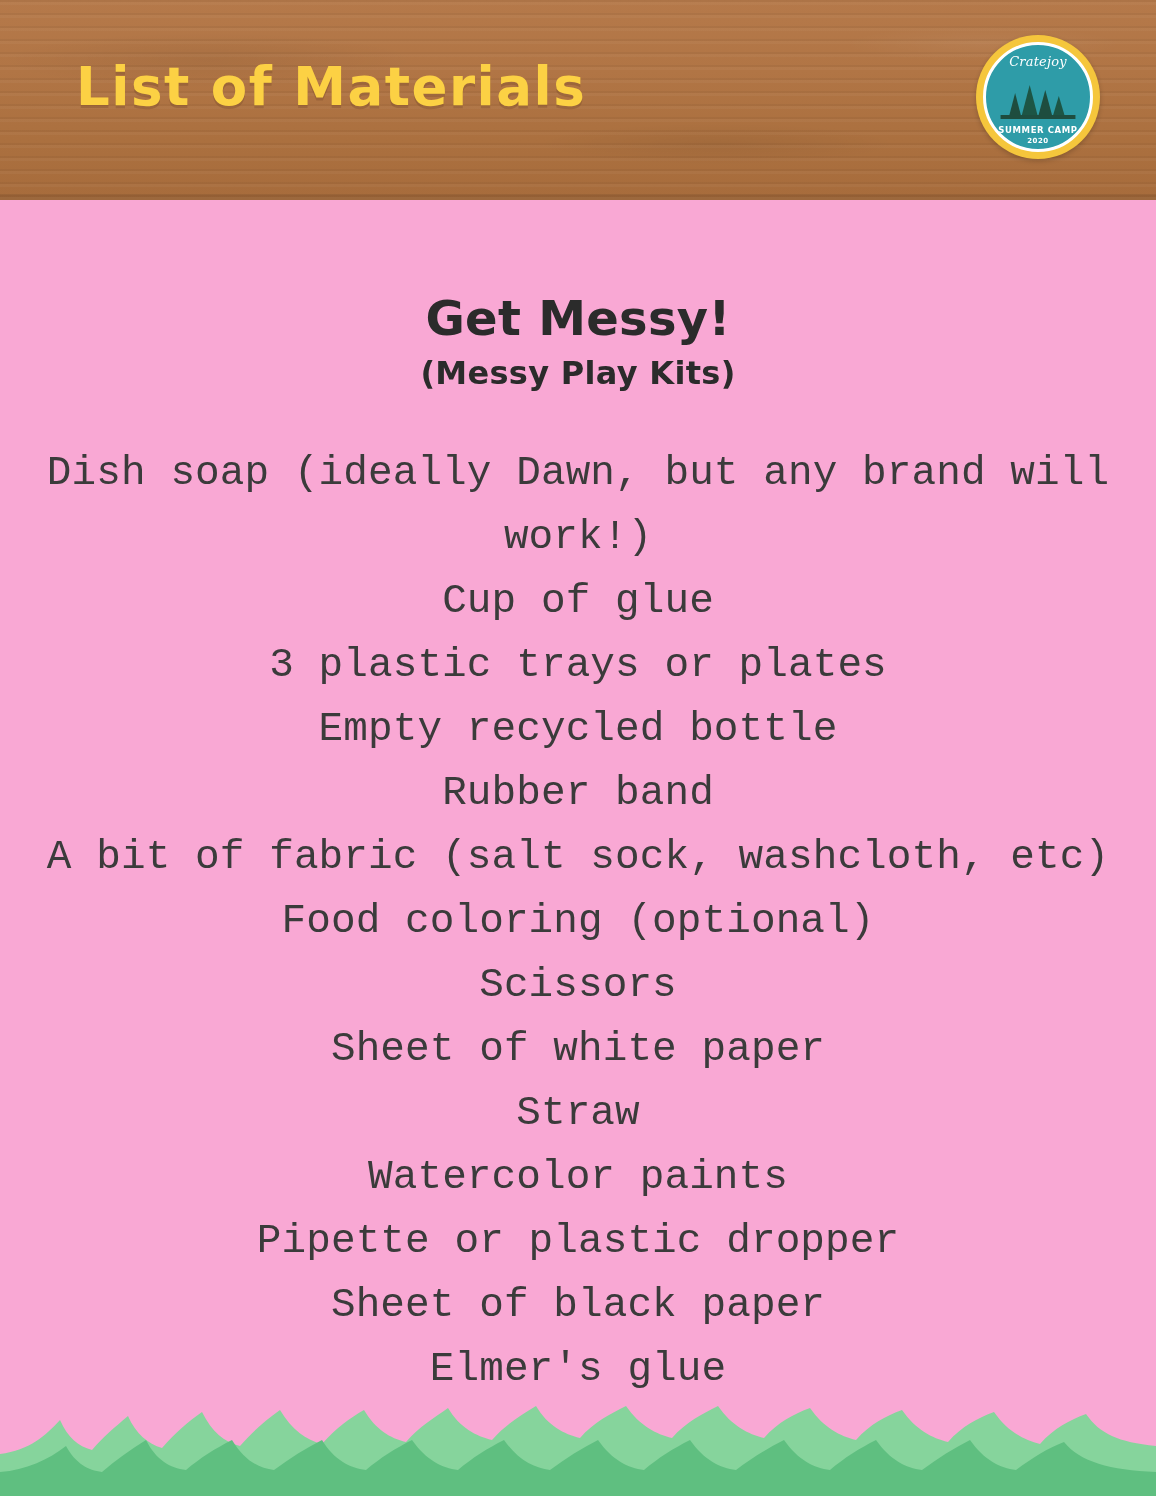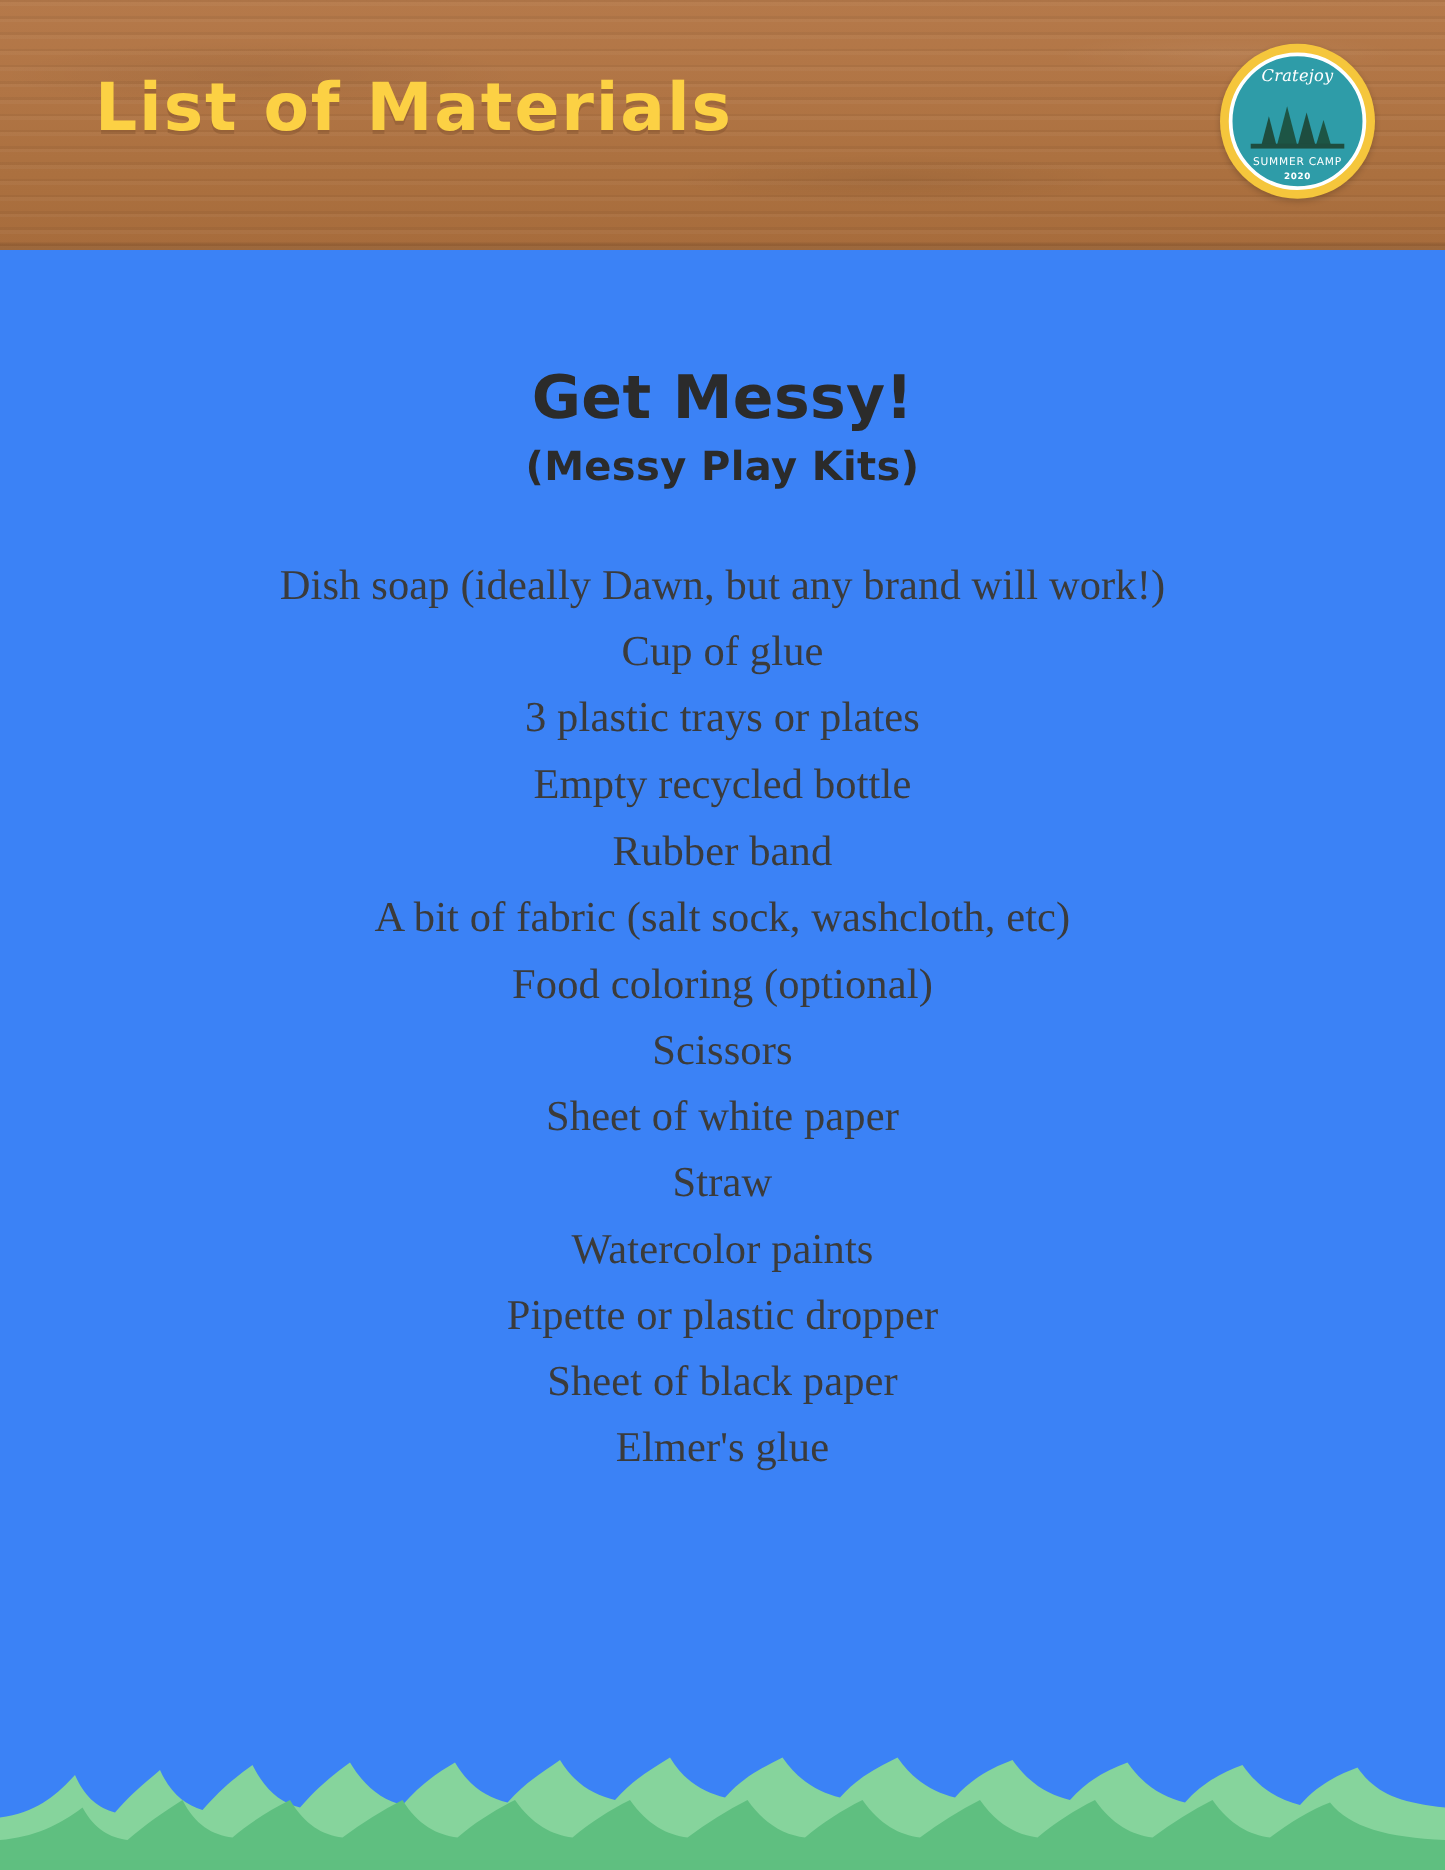--- a/index.html
+++ b/index.html
@@ -12,21 +12,21 @@
     background: #e3f1f2;
     font-family: "DejaVu Sans", sans-serif;
     overflow: hidden;
     position: relative;
   }
 
   .page {
     position: relative;
     width: 1156px;
     height: 1496px;
-    background: #3b82f6;
+    background: #f9a8d4;
     overflow: hidden;
   }
 
   
   .header {
     position: absolute;
     top: 0;
     left: 0;
     width: 1156px;
     height: 200px;
@@ -112,21 +112,21 @@
     height: 40px;
     z-index: 1;
   }
   .badge-band {
     position: absolute;
     bottom: 14px;
     left: 0;
     width: 100%;
     text-align: center;
     font-size: 8.5px;
-    font-weight: normal;
+    font-weight: bold;
     letter-spacing: 0.6px;
     color: #ffffff;
     z-index: 3;
   }
   .badge-year {
     position: absolute;
     bottom: 4px;
     left: 0;
     width: 100%;
     text-align: center;
@@ -164,22 +164,22 @@
     letter-spacing: 0.3px;
     margin-top: 4px;
   }
 
   .materials-list {
     list-style: none;
     margin: 48px 0 0 0;
     padding: 0;
   }
   .materials-list li {
-    font-family: Liberation Serif, serif;
-    font-size: 34px;
+    font-family: Liberation Mono, monospace;
+    font-size: 41px;
     color: #3b3b3b;
     line-height: 1.56;
     letter-spacing: 0.1px;
   }
 
   
   .grass {
     position: absolute;
     left: 0;
     bottom: 0;

